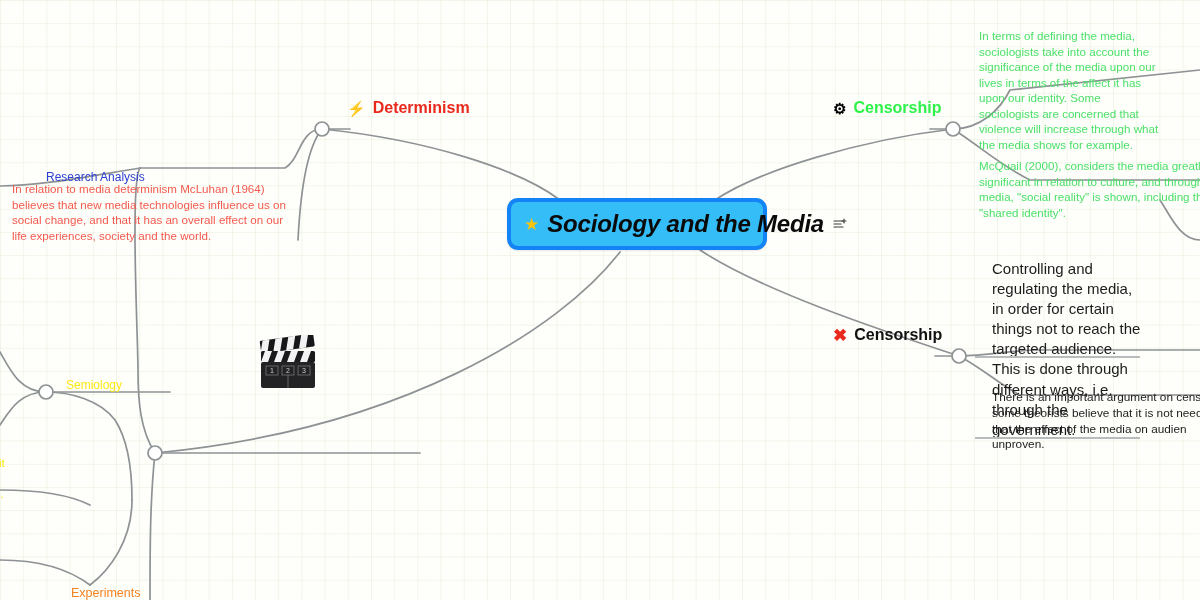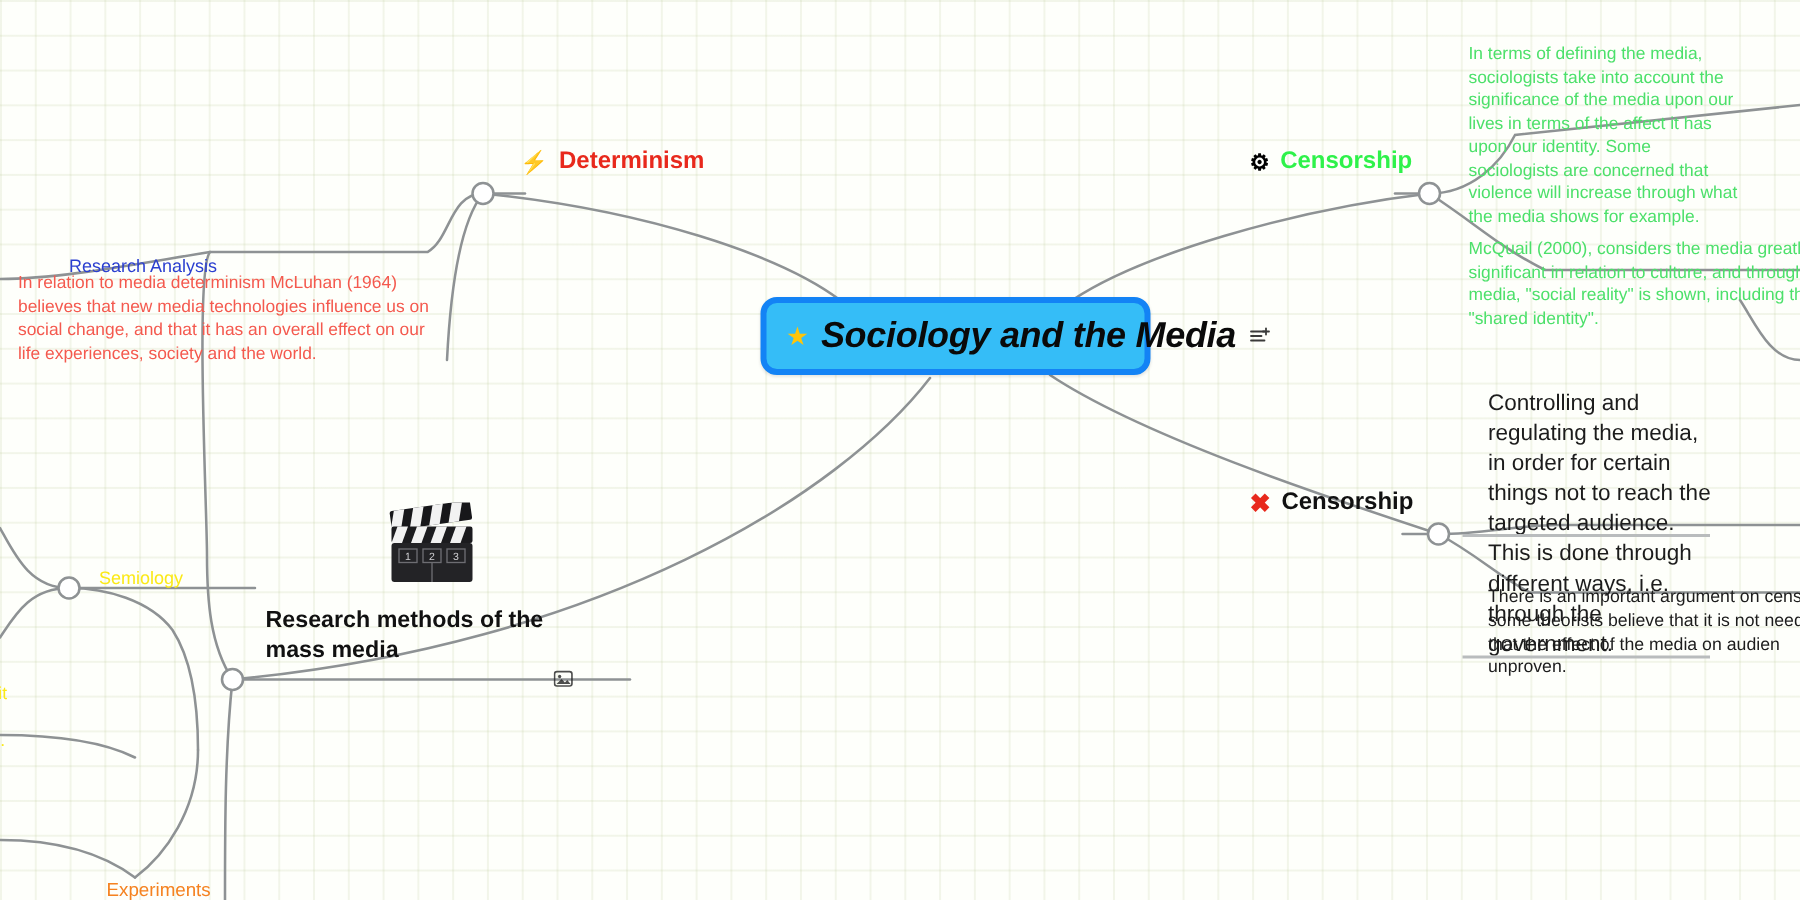--- a/index.html
+++ b/index.html
@@ -281,30 +281,20 @@
         <rect x="25" y="31" width="12" height="9"></rect>
         <rect x="41" y="31" width="12" height="9"></rect>
         <line x1="31" y1="40" x2="31" y2="53"></line>
       </g>
       <g fill="#cfcfd2" font-size="7" font-family="'Liberation Sans', sans-serif">
         <text x="13" y="38">1</text>
         <text x="29" y="38">2</text>
         <text x="45" y="38">3</text>
       </g>
     </svg>
-    <div class="rm-row">
-      <div class="rm-title">Research methods of the mass media</div>
-      <span class="rm-img-icon">
-        <svg width="13" height="13" viewBox="0 0 13 13" xmlns="http://www.w3.org/2000/svg">
-          <rect x="0.7" y="1.7" width="11.6" height="9.6" rx="1.6" fill="none" stroke="#222" stroke-width="1.1"></rect>
-          <circle cx="4.1" cy="5" r="1.1" fill="#222"></circle>
-          <path d="M 2 10 L 5.4 6.6 L 7.6 9 L 9.2 7.4 L 11.4 10 Z" fill="#222"></path>
-        </svg>
-      </span>
-    </div>
   </div>
 
   <div class="txtblock" id="text-determinism-2">In relation to media determinism McLuhan (1964) believes that new media technologies influence us on social change, and that it has an overall effect on our life experiences, society and the world.</div>
   <div class="txtblock" id="text-definition-1">In terms of defining the media, sociologists take into account the significance of the media upon our lives in terms of the affect it has upon our identity. Some sociologists are concerned that violence will increase through what the media shows for example.</div>
   <div class="txtblock" id="text-definition-2">McQuail (2000), considers the media greatly significant in relation to culture, and through media, "social reality" is shown, including thei "shared identity".</div>
   <div class="txtblock" id="text-censorship-1">Controlling and regulating the media, in order for certain things not to reach the targeted audience. This is done through different ways, i.e. through the government.</div>
   <div class="txtblock" id="text-censorship-2">There is an important argument on censors some theorists believe that it is not needed fact that the effect of the media on audien unproven.</div>
 
   <div class="hdivider" id="divider-censorship-1"></div>
   <div class="hdivider" id="divider-censorship-2"></div>

